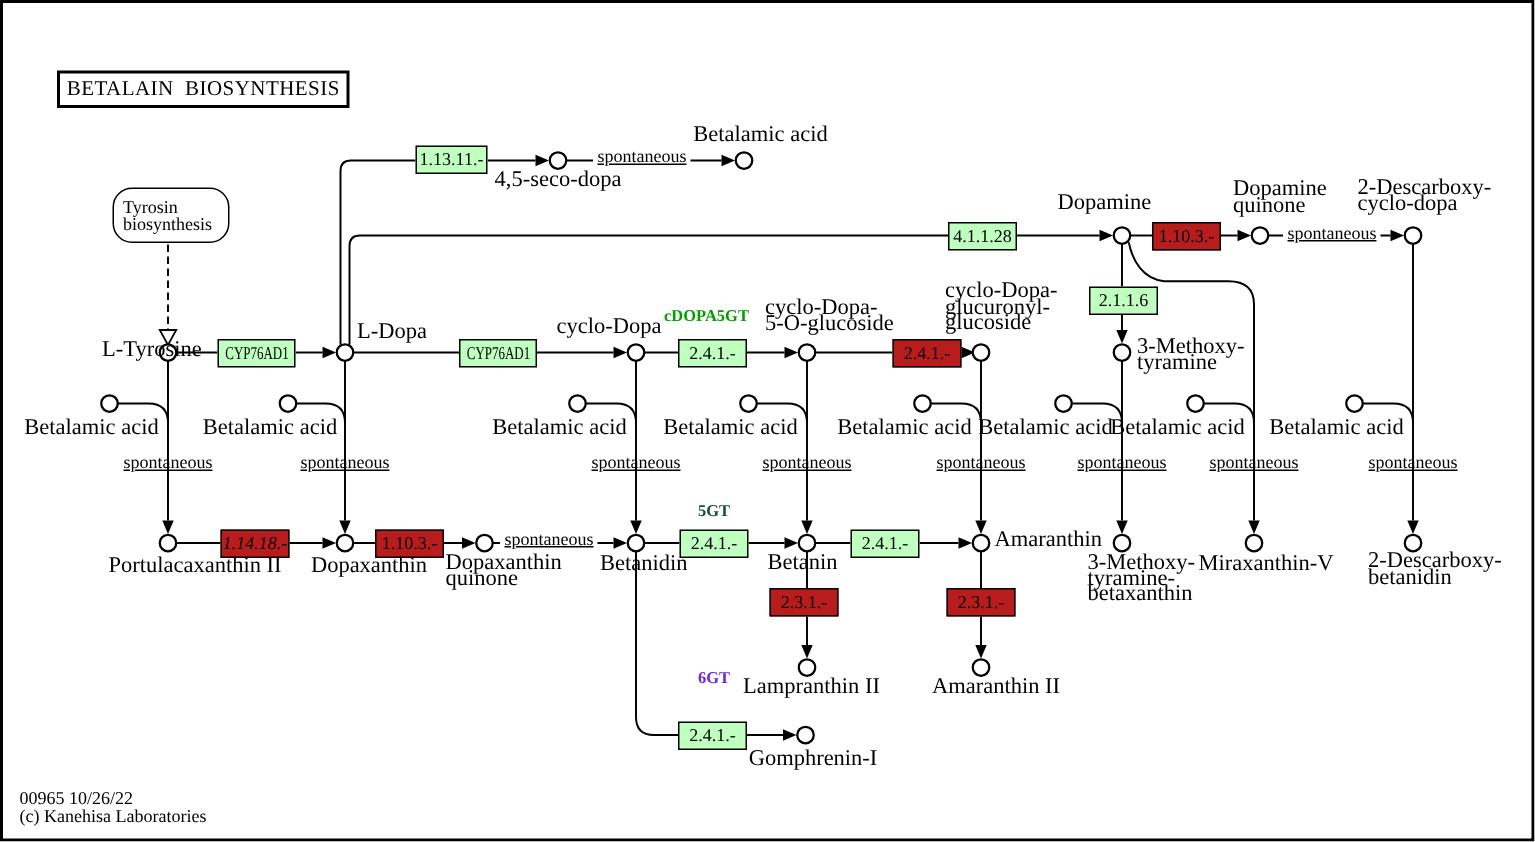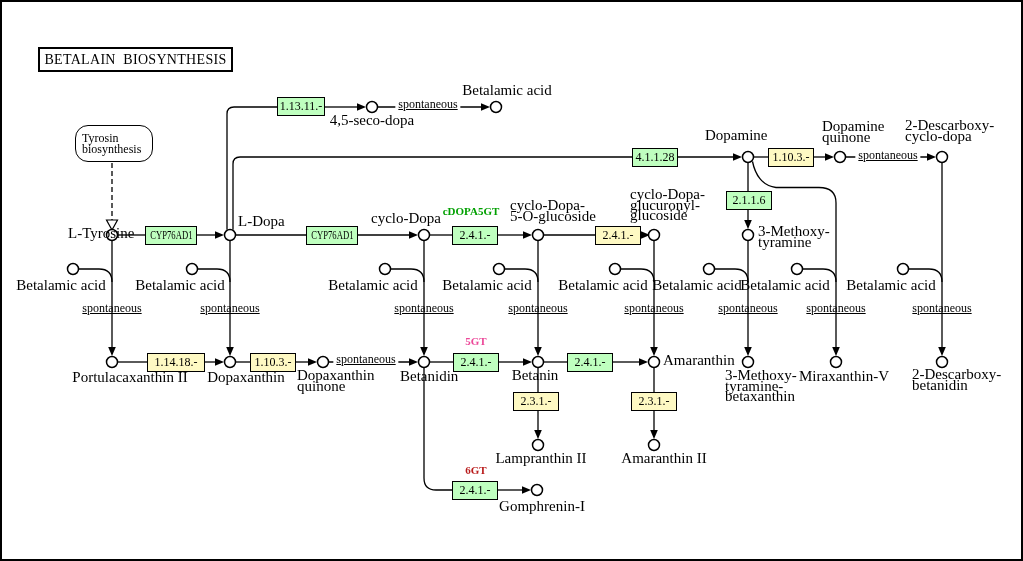--- a/index.html
+++ b/index.html
@@ -16,21 +16,21 @@
   }
   .ctr{transform:translateX(-50%);text-align:center;}
   .spont{
     position:absolute;z-index:3;font-size:12px;line-height:11px;
     text-decoration:underline;transform:translateX(-50%);white-space:nowrap;
   }
   .spont.hmask{background:#fff;padding:0 3px;z-index:2;}
   .ebox{
     position:absolute;z-index:2;height:19px;box-sizing:border-box;
     border:1.6px solid #000;display:flex;align-items:center;justify-content:center;
-    font-size:12px;background:#fef9c3;
+    font-size:12px;background:#b91c1c;
   }
   .ebox.green{background:#bfffbf;}
   .ebox span{white-space:nowrap;}
   .condensed{display:inline-block;transform:scaleX(0.72);transform-origin:center;}
   .gene{
     position:absolute;z-index:3;font-size:11px;font-weight:bold;
     transform:translateX(-50%);white-space:nowrap;
   }
   #title-box{
     position:absolute;left:38px;top:47px;width:195px;height:25px;z-index:3;
@@ -204,21 +204,21 @@
     </div>
   <div class="ebox green" style="left:632px;top:148px;width:46px;">
       <span>4.1.1.28</span>
     </div>
   <div class="ebox" style="left:768px;top:148px;width:46px;">
       <span>1.10.3.-</span>
     </div>
   <div class="ebox green" style="left:726px;top:191px;width:46px;">
       <span>2.1.1.6</span>
     </div>
-  <div class="ebox" style="left:147px;top:353px;width:58px;">
+  <div class="ebox" style="left:147px;top:353px;width:46px;font-style:italic;">
       <span>1.14.18.-</span>
     </div>
   <div class="ebox" style="left:250px;top:353px;width:46px;">
       <span>1.10.3.-</span>
     </div>
   <div class="ebox green" style="left:453px;top:353px;width:46px;">
       <span>2.4.1.-</span>
     </div>
   <div class="ebox green" style="left:567px;top:353px;width:46px;">
       <span>2.4.1.-</span>
@@ -227,22 +227,22 @@
       <span>2.3.1.-</span>
     </div>
   <div class="ebox" style="left:631px;top:392px;width:46px;">
       <span>2.3.1.-</span>
     </div>
   <div class="ebox green" style="left:452px;top:481px;width:46px;">
       <span>2.4.1.-</span>
     </div>
 
   <div class="gene" style="left:471px;top:205px;color:#00a000;">cDOPA5GT</div>
-  <div class="gene" style="left:476px;top:335px;color:#ec4899;">5GT</div>
-  <div class="gene" style="left:476px;top:464px;color:#b91c1c;">6GT</div>
+  <div class="gene" style="left:476px;top:335px;color:#14532d;">5GT</div>
+  <div class="gene" style="left:476px;top:446px;color:#6d28d9;">6GT</div>
 
   <div class="lbl" style="left:40px;top:228px;margin-left:28px;">L-Tyrosine</div>
   <div class="lbl" style="left:238px;top:216px;">L-Dopa</div>
   <div class="lbl ctr" style="left:372px;top:115px;">4,5-seco-dopa</div>
   <div class="lbl ctr" style="left:507px;top:85px;">Betalamic acid</div>
   <div class="lbl ctr" style="left:406px;top:213px;">cyclo-Dopa</div>
   <div class="lbl" style="left:510px;top:200px;">cyclo-Dopa-
 5-O-glucoside</div>
   <div class="lbl" style="left:630px;top:189px;">cyclo-Dopa-
 glucuronyl-
@@ -287,13 +287,15 @@
   <div class="spont" style="left:538px;top:303px;">spontaneous</div>
   <div class="spont" style="left:654px;top:303px;">spontaneous</div>
   <div class="spont" style="left:748px;top:303px;">spontaneous</div>
   <div class="spont" style="left:836px;top:303px;">spontaneous</div>
   <div class="spont" style="left:942px;top:303px;">spontaneous</div>
 
   <div class="spont hmask" style="left:428px;top:99px;">spontaneous</div>
   <div class="spont hmask" style="left:888px;top:150px;">spontaneous</div>
   <div class="spont hmask" style="left:366px;top:354px;">spontaneous</div>
 
+  <div id="footer">00965 10/26/22
+(c) Kanehisa Laboratories</div>
 </div>
 
 </body></html>

